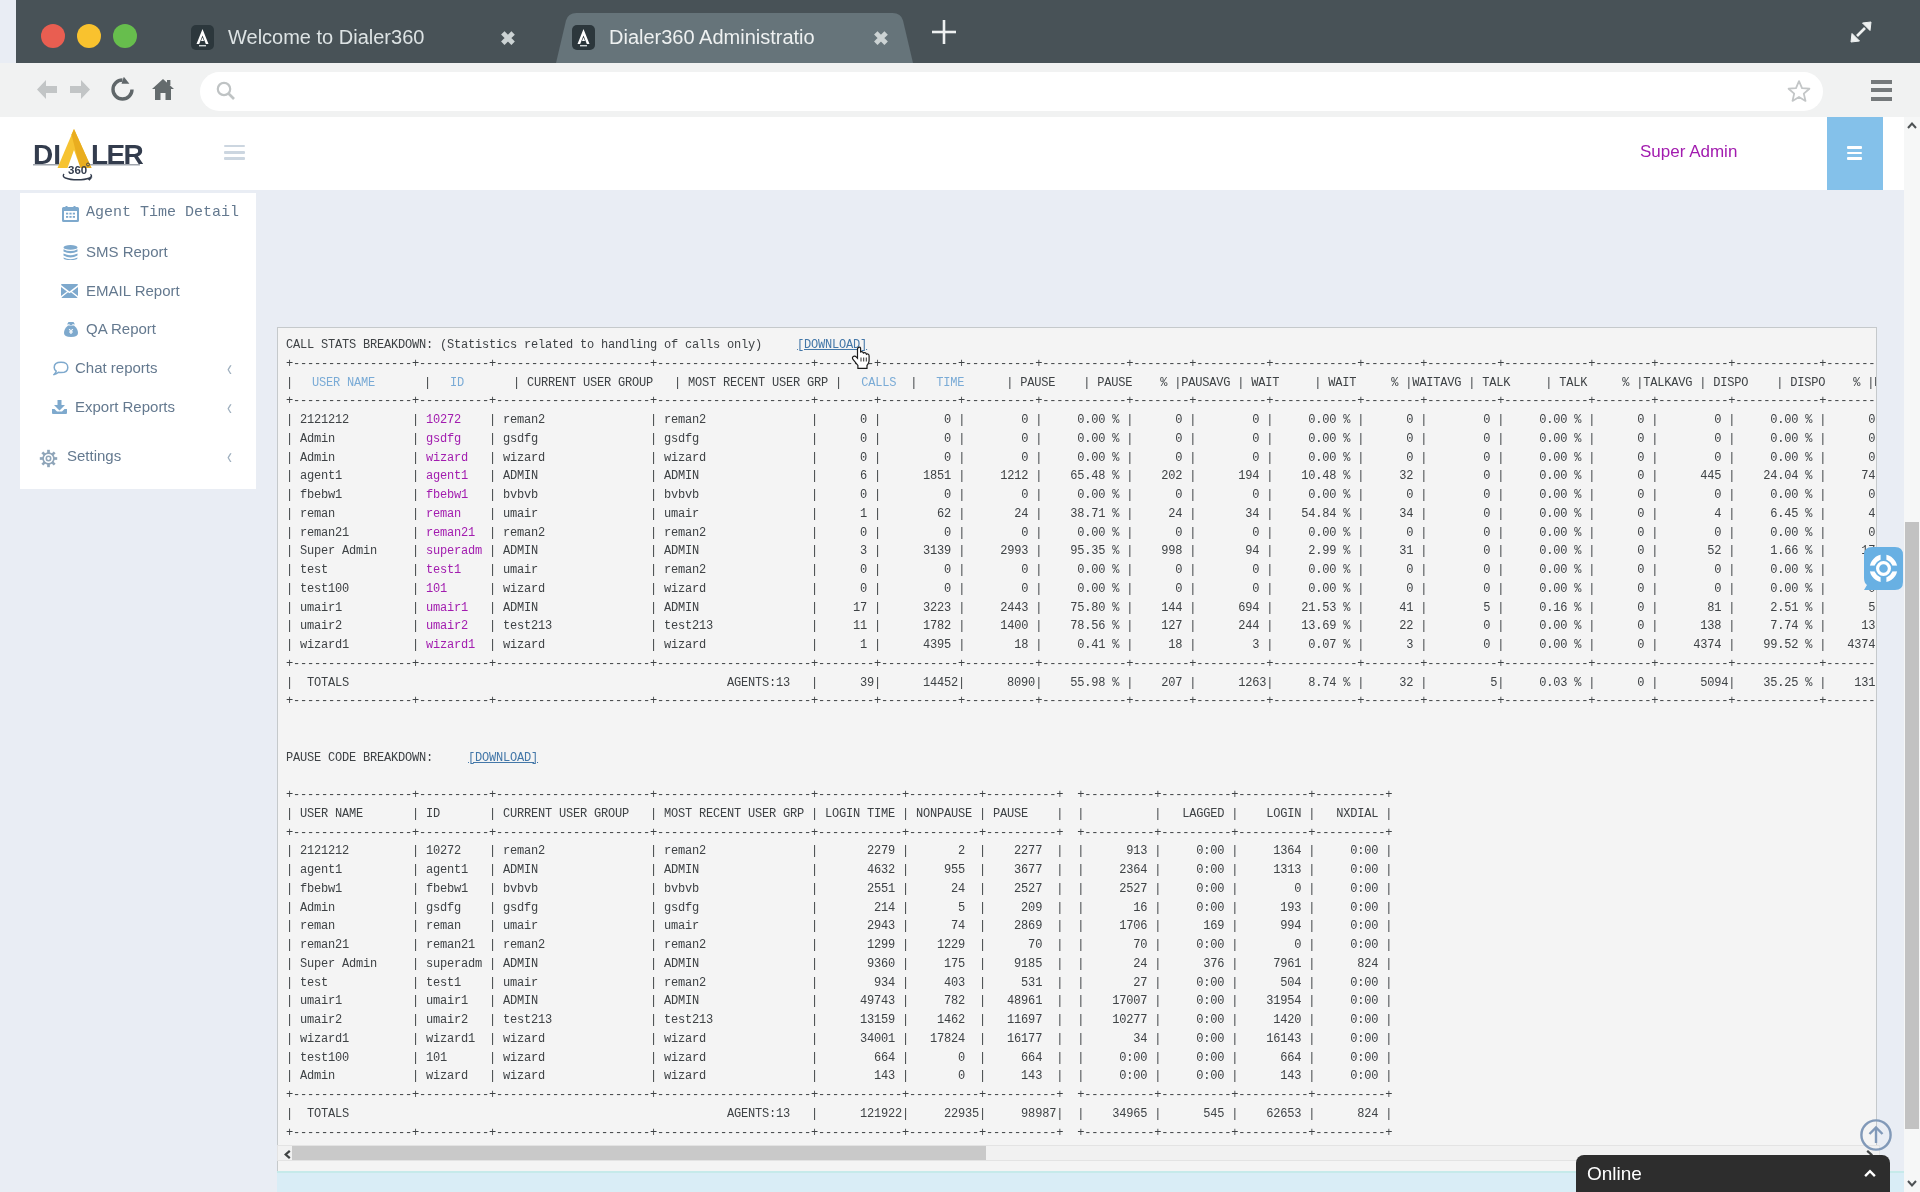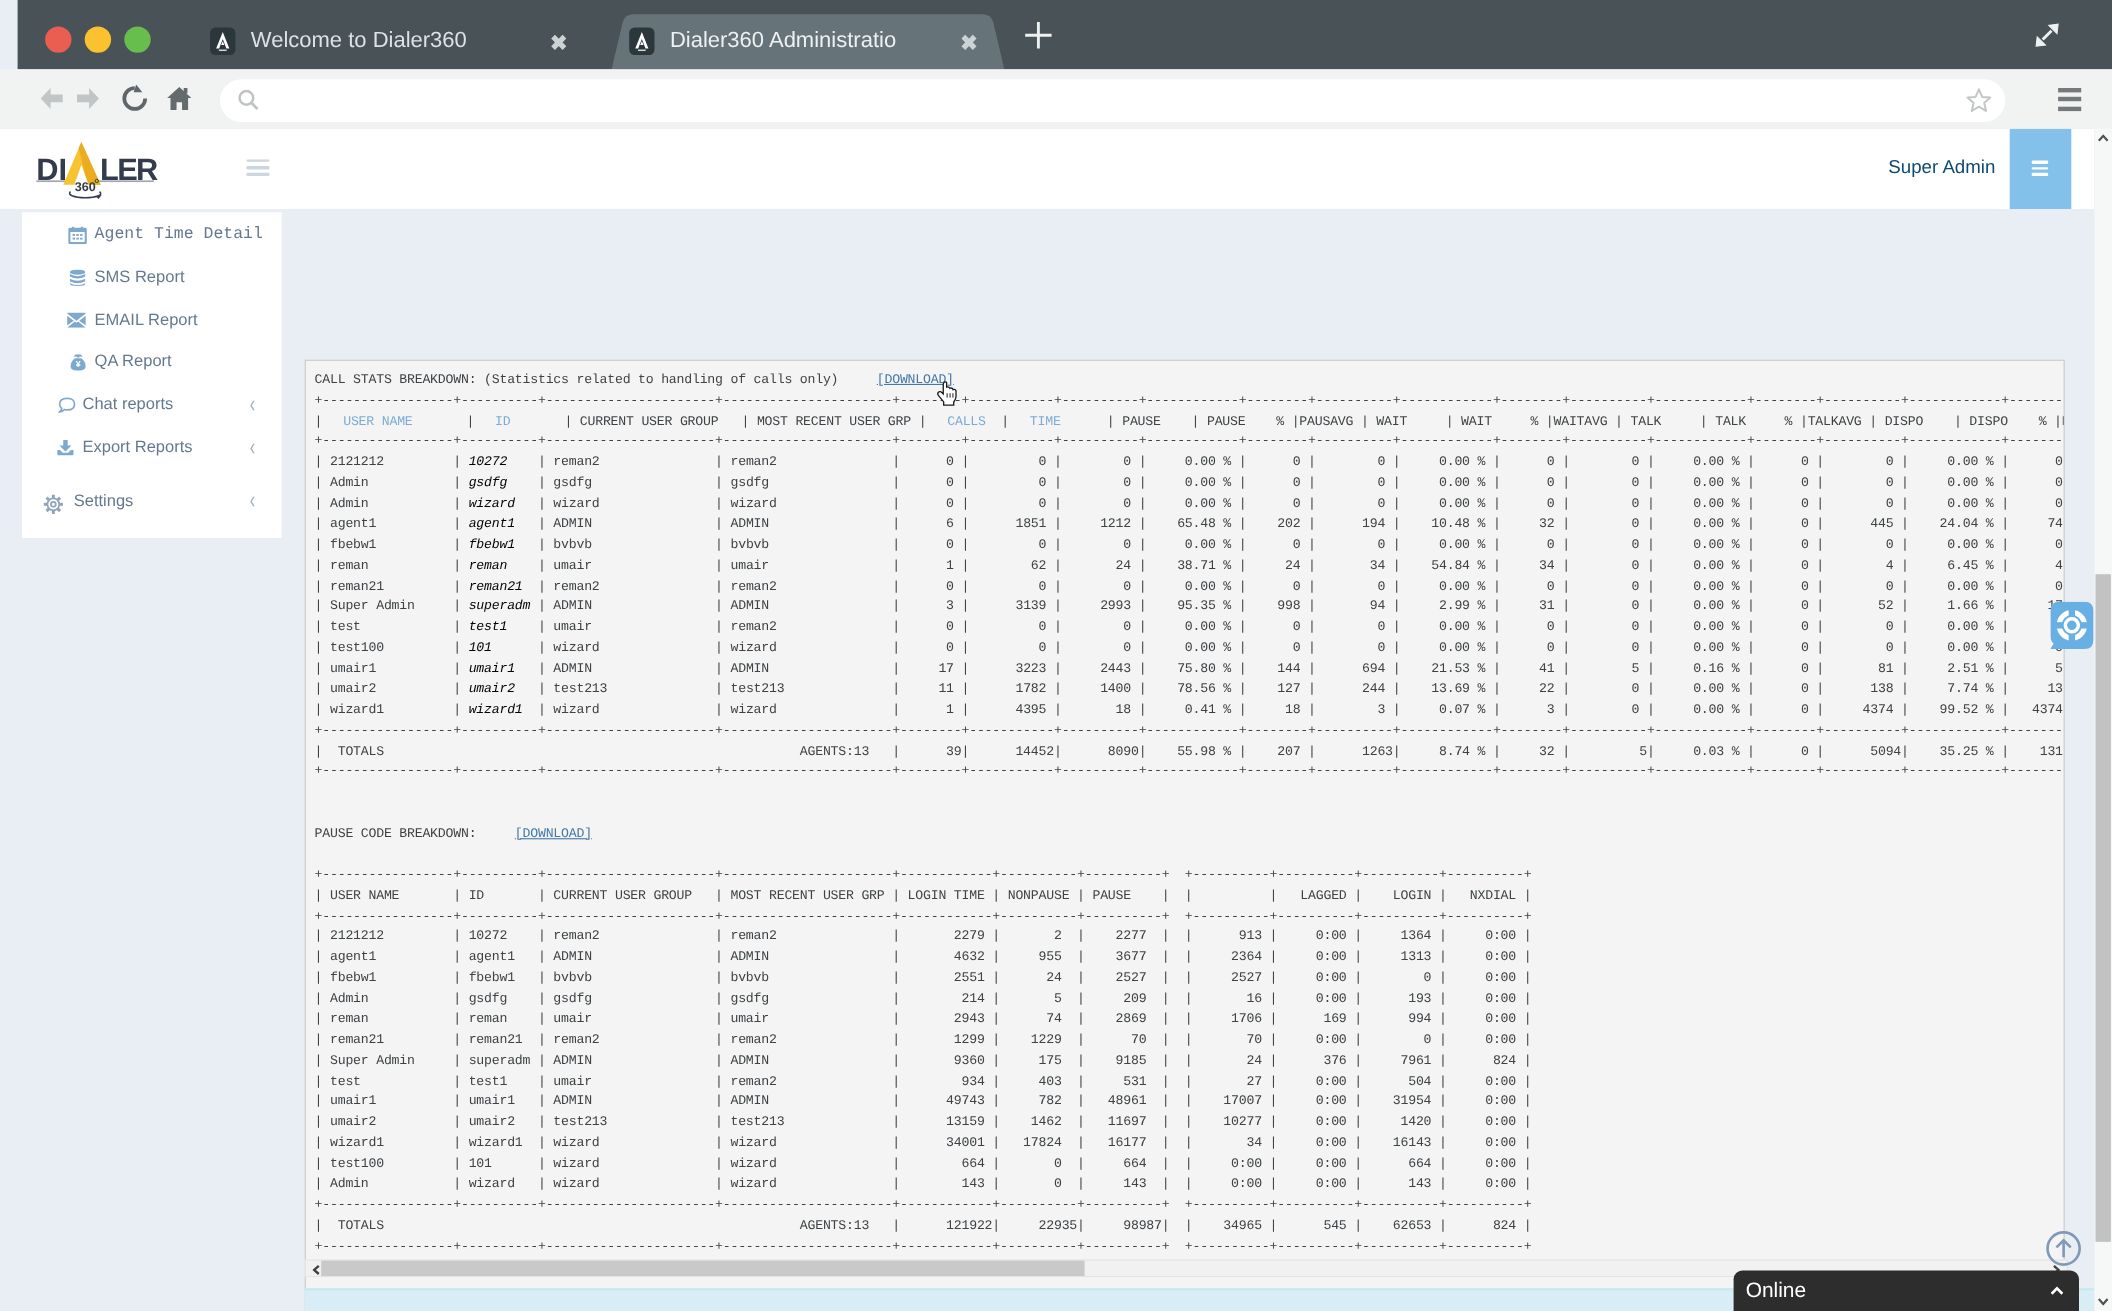--- a/index.html
+++ b/index.html
@@ -15,34 +15,34 @@
 .tab-title { position:absolute; color:#dde3e4; font-size:20px; white-space:nowrap; }
 .tab-x { position:absolute; color:#ccd3d4; font-size:19px; font-weight:bold; }
 .activetab { position:absolute; left:0; top:0; }
 .plus { position:absolute; left:909px; top:20px; }
 .toolbar { position:absolute; left:0; top:63px; width:1920px; height:54px; background:#f1f2f2; }
 .urlbar { position:absolute; left:200px; top:8.5px; width:1623px; height:39px; background:#fff; border-radius:19.5px; }
 
 
 .page { position:absolute; left:0; top:117px; width:1904px; height:1075px; background:#e9edf4; overflow:hidden; }
 .pghead { position:absolute; left:0; top:0; width:1904px; height:73px; background:#fff; }
-.superadmin { position:absolute; left:1640px; top:25px; width:174px; text-align:right; color:#0c4a6e; font-size:17px; }
+.superadmin { position:absolute; left:1640px; top:25px; width:174px; color:#a21caf; font-size:17px; }
 .bluebtn { position:absolute; left:1827px; top:0px; width:56px; height:73px; background:#84c1ea; }
 .bluebtn .bar { position:absolute; left:20px; width:15px; height:2.6px; background:#fff; border-radius:1px; }
 .pgtoggle .bar { position:absolute; left:0; width:21px; height:2.4px; background:#ccd6e0; border-radius:1px; }
 
 .sidebar { position:absolute; left:20px; top:76px; width:236px; height:296px; background:#fff; }
 .sb-item { position:absolute; color:#64798f; font-size:15px; white-space:nowrap; }
 .sb-chev { position:absolute; left:207px; color:#9fb0bf; font-size:15px; font-family:"Liberation Sans"; transform:scaleY(1.5); }
 
 .box { position:absolute; background:#f4f4f4; border:1px solid #c5c9cb; overflow:hidden; }
 pre, pre * { font-family:"Liberation Mono",monospace; font-size:12px; letter-spacing:-0.2px;
   line-height:18.75px; color:#3e4245; }
 .hb { color:#7aabd6;margin-left:12px; }
-.lb { color:#000000;font-style:italic; }
+.lb { color:#a21caf; }
 .dl { color:#4377a8; text-decoration:underline; }
 
 
 .hscroll { position:absolute; left:277px; top:1028px; width:1603px; height:16px; background:#f1f1f1; border:1px solid #e3e3e3; }
 .hthumb { position:absolute; left:14px; top:0px; width:694px; height:14px; background:#c9c9c9; }
 
 .cyan { position:absolute; left:277px; top:1054px; width:1627px; height:21px; background:#d9edf6; border-top:2px solid #c6eaea; }
 
 .online { position:absolute; left:1576px; top:1038px; width:314px; height:37px; background:#2d2d2d; border-radius:8px 8px 0 0;padding-left:28px; }
 .online .txt { position:absolute; left:11px; top:7.5px; color:#fff; font-size:19px; }

